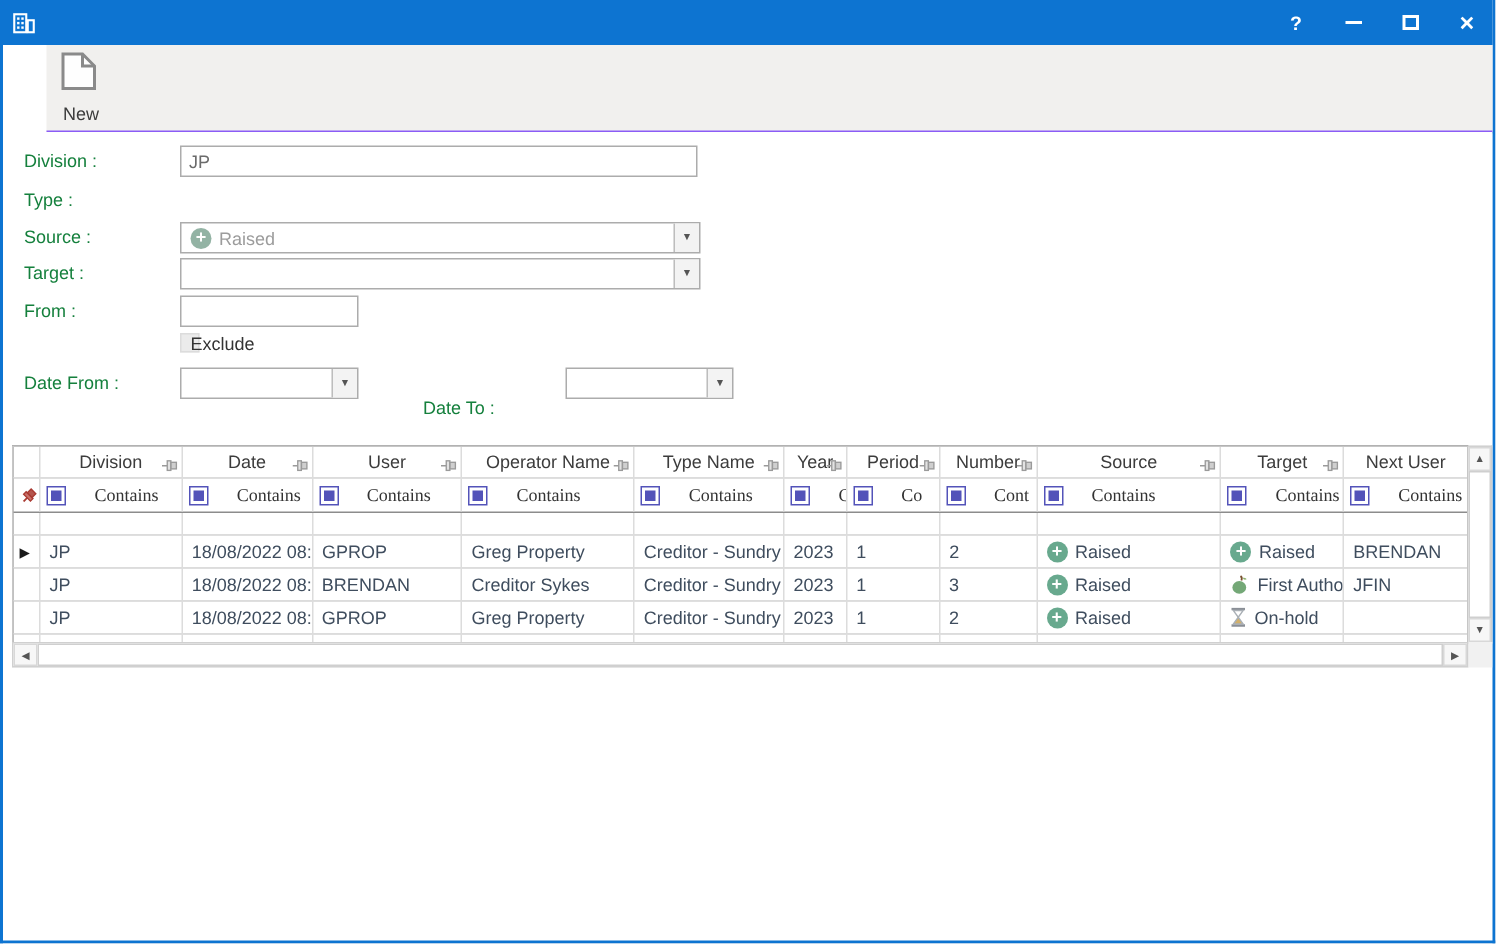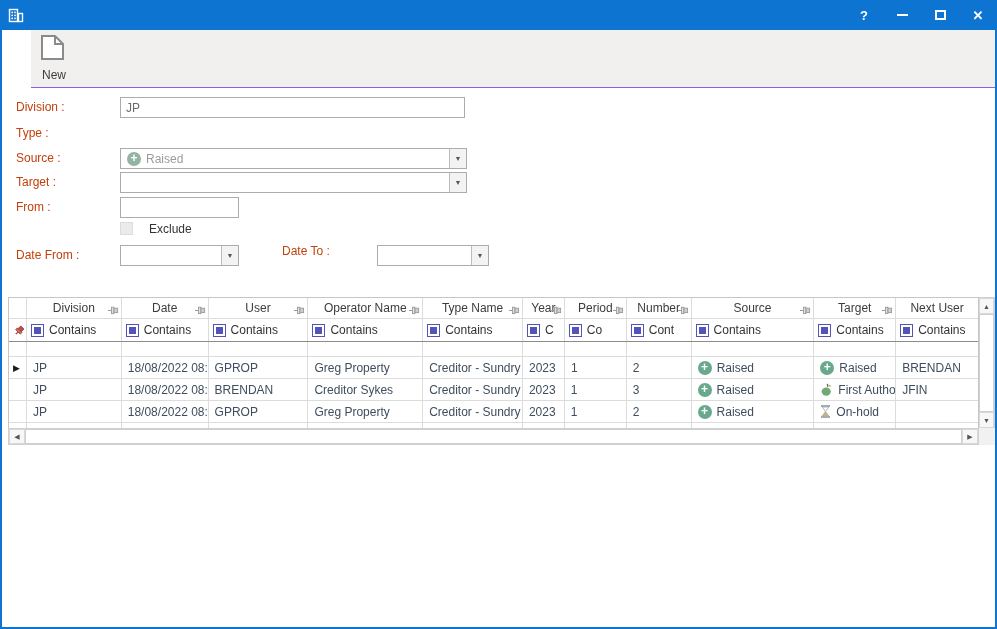--- a/index.html
+++ b/index.html
@@ -22,21 +22,21 @@
 
   
   .toolbar { position: absolute; left: 0; top: 30px; width: 993px; height: 58px; background: #f1f0ee;
              border-bottom: 1px solid #8b5cf6; margin-left: 29px; }
   .new-btn { position: absolute; left: 6px; top: 4px; width: 44px; height: 52px; display: flex;
              flex-direction: column; align-items: flex-start; padding-left: 3px; cursor: pointer; }
   .new-btn .lbl { font-size: 12px; color: #3c3c3c; margin-top: 3px; padding-left: 2px; }
 
   
   .form-area { position: absolute; left: 0; top: 89px; width: 993px; height: 208px; background: #fff; }
-  .flabel { position: absolute; left: 14px; font-size: 12px; color: #c2410c; }
+  .flabel { position: absolute; left: 14px; font-size: 12px; color: #15803d; }
   .finput { position: absolute; height: 21px; border: 1px solid #acacac; font-family: "Liberation Sans", sans-serif;
             font-size: 12px; color: #6b6b6b; padding: 0 5px; background: #fff; }
   .combo { position: absolute; height: 21px; border: 1px solid #acacac; background: #fff; display: flex; align-items: center; }
   .combo .ctext { flex: 1; font-size: 12px; color: #9c9c9c; padding-left: 6px; white-space: nowrap; overflow: hidden;
                   display: flex; align-items: center; gap: 5px; }
   .combo-btn { width: 17px; height: 100%; background: #f3f3f3; border-left: 1px solid #bdbdbd;
                display: flex; align-items: center; justify-content: center; font-size: 7px; color: #555; cursor: pointer; }
   .checkbox { position: absolute; width: 13px; height: 13px; background: #ebebeb; border: 1px solid #dcdcdc; }
   .plus-ic { width: 14px; height: 14px; border-radius: 50%; background: #68a98e; color: #fff;
              font-size: 12px; font-weight: bold; line-height: 13px; text-align: center; flex: 0 0 14px; }
@@ -48,21 +48,21 @@
   .grow { display: flex; border-bottom: 1px solid #dcdcdc; background: #fff; }
   .grow.hdr { height: 21px; }
   .grow.flt { height: 23px; border-bottom: 1px solid #8c8c8c; }
   .grow.spacer { height: 15px; }
   .grow.data { height: 22px; }
   .grow.filler { height: 5px; border-bottom: none; }
   .gc { border-right: 1px solid #dcdcdc; height: 100%; display: flex; align-items: center;
         white-space: nowrap; overflow: hidden; font-size: 12px; }
   .hdr .gc { justify-content: center; position: relative; color: #3c3c3c; }
   .hdr .pin { position: absolute; right: 2px; top: 6px; }
-  .flt .gc { padding-left: 4px; gap: 5px; color: #333; }
+  .flt .gc { padding-left: 4px; gap: 19px; color: #333; font-family: Liberation Serif, serif; }
   .data .gc { padding-left: 6px; color: #3f4d5e; gap: 5px; }
   .c-sel{width:18px;} .c-div{width:95px;} .c-date{width:87px;} .c-user{width:100px;}
   .c-op{width:115px;} .c-type{width:100px;} .c-year{width:42px;} .c-per{width:62px;}
   .c-num{width:65px;} .c-src{width:123px;} .c-tgt{width:82px;} .c-next{width:82px; border-right:none;}
   .filter-ic { width: 13px; height: 13px; border: 1px solid #5353b9; background: #fff; flex: 0 0 13px;
                display: flex; align-items: center; justify-content: center; }
   .filter-ic i { width: 7px; height: 7px; background: #5353b9; display: block; }
   .sel-arrow { font-size: 9px; color: #1a1a1a; margin-left: 4px; }
 
   
@@ -143,31 +143,31 @@
       <span class="ctext"></span>
       <span class="combo-btn">
           <span>▼</span>
         </span>
     </div>
 
     <span class="flabel" style="top:111px">From :</span>
     <input class="finput" style="left: 118px; top: 108px; width: 119px;" value="">
 
     <span class="checkbox" style="left:118px; top:133px"></span>
-    <span class="flabel" style="left:147px; top:133px; color:#333">Exclude</span>
+    <span class="flabel" style="left:125px; top:133px; color:#333">Exclude</span>
 
     <span class="flabel" style="top:159px">Date From :</span>
     <div class="combo" style="left:118px; top:156px; width:119px">
       <span class="ctext"></span>
       <span class="combo-btn">
           <span>▼</span>
         </span>
     </div>
 
-    <span class="flabel" style="left:280px; top:155px">Date To :</span>
+    <span class="flabel" style="left:280px; top:176px">Date To :</span>
     <div class="combo" style="left:375px; top:156px; width:112px">
       <span class="ctext"></span>
       <span class="combo-btn">
           <span>▼</span>
         </span>
     </div>
   </div>
 
   <div class="grid">
     <div class="gtable">

